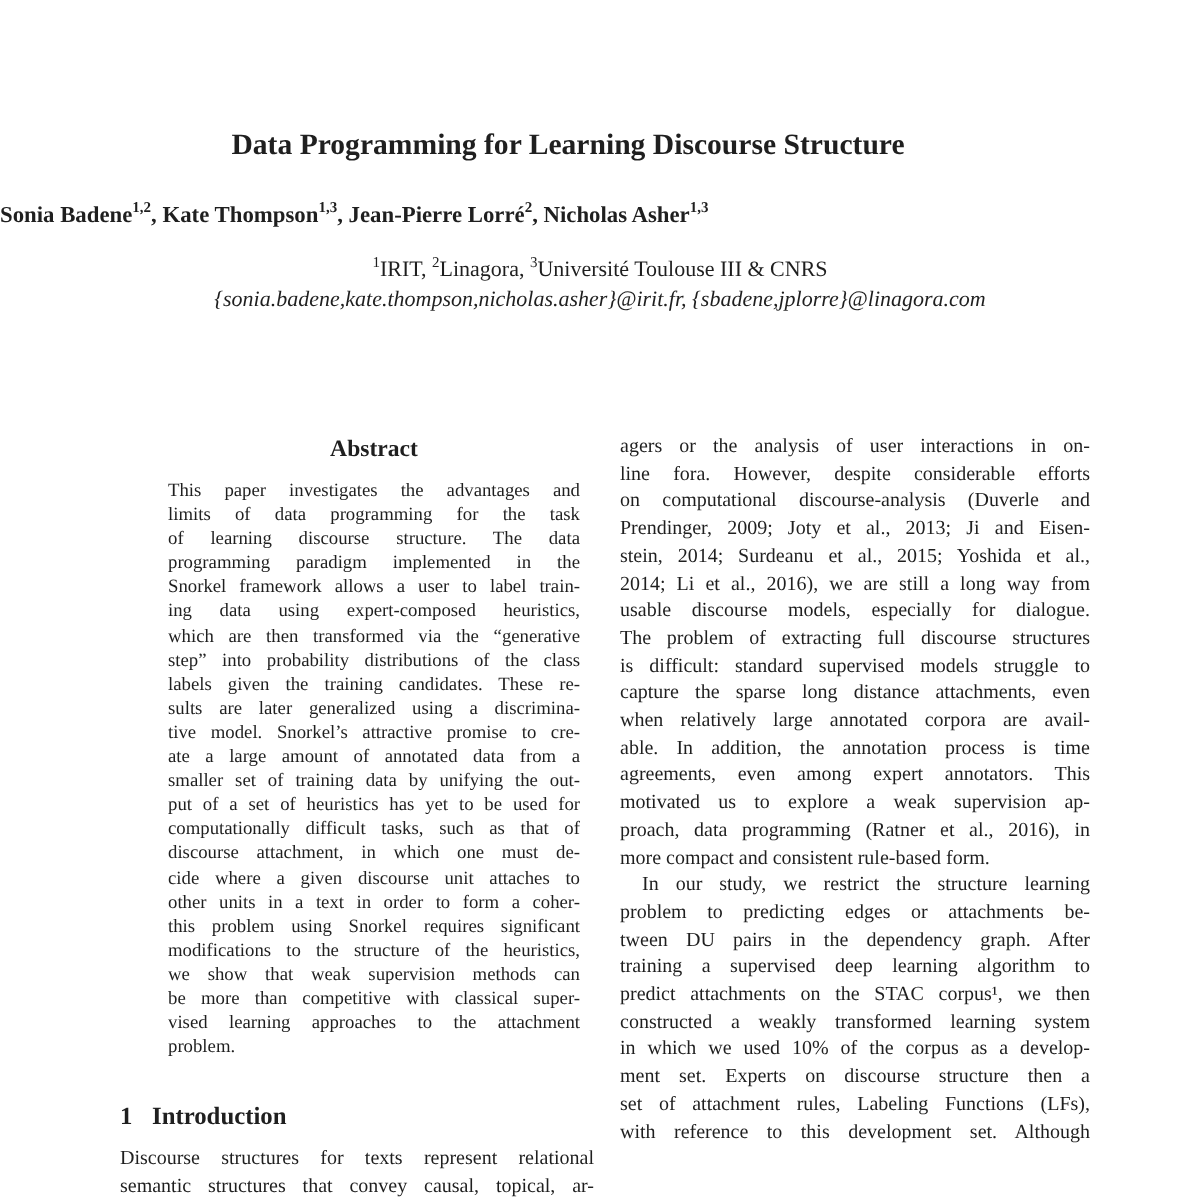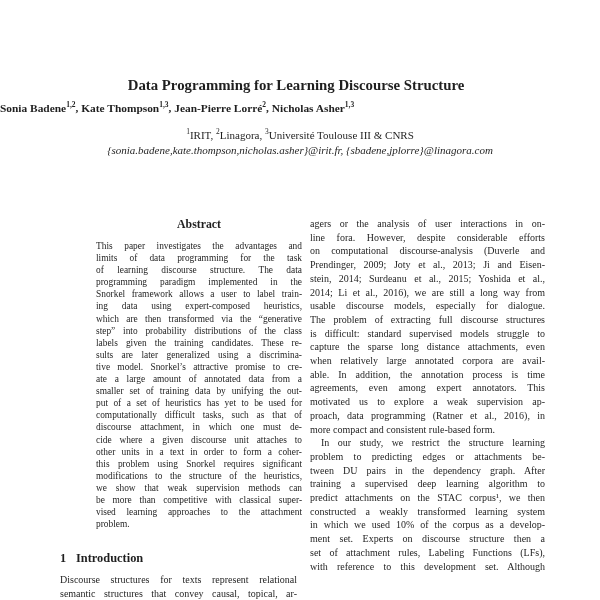--- a/index.html
+++ b/index.html
@@ -16,21 +16,21 @@
     background: #ffffff;
   }
   .title {
     position: absolute;
     top: 64px; left: 0;
     width: 568px;
     text-align: center;
     font-size: 14.8px;
     font-weight: bold;
     line-height: 19px;
-    margin: 12px;
+    margin: 0;
   }
   .authors {
     position: absolute;
     top: 100px; left: 0;
     width: 600px;
     text-align: left;
     font-size: 11.4px;
     font-weight: bold;
     line-height: 16px;
   }
@@ -43,21 +43,21 @@
     font-size: 11px;
     line-height: 14.6px;
   }
   .emails { font-style: italic; }
   .col-left {
     position: absolute;
     left: 60px; top: 215px;
     width: 237px;
   }
   .abstract-wrap {
-    margin-left: 36px;
+    margin-left: 24px;
     width: 206px;
   }
   .abs-head {
     text-align: center;
     font-weight: bold;
     font-size: 11.8px;
     margin: 2px 0 0 0;
     line-height: 14px;
   }
   .abs-body {

